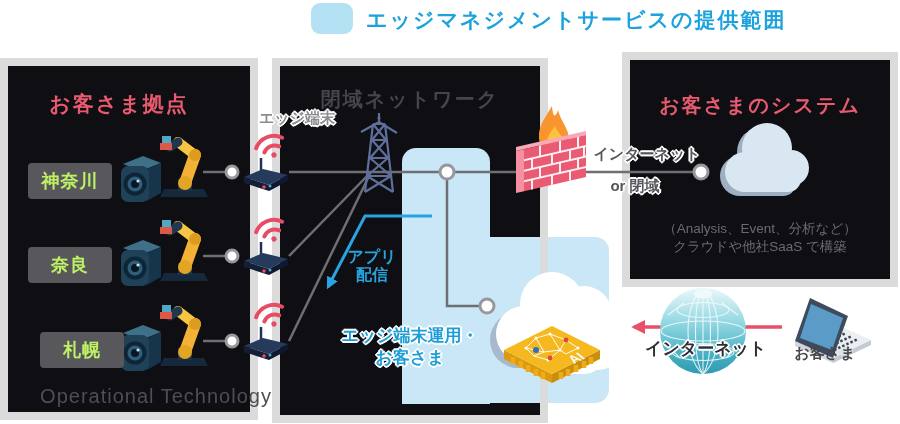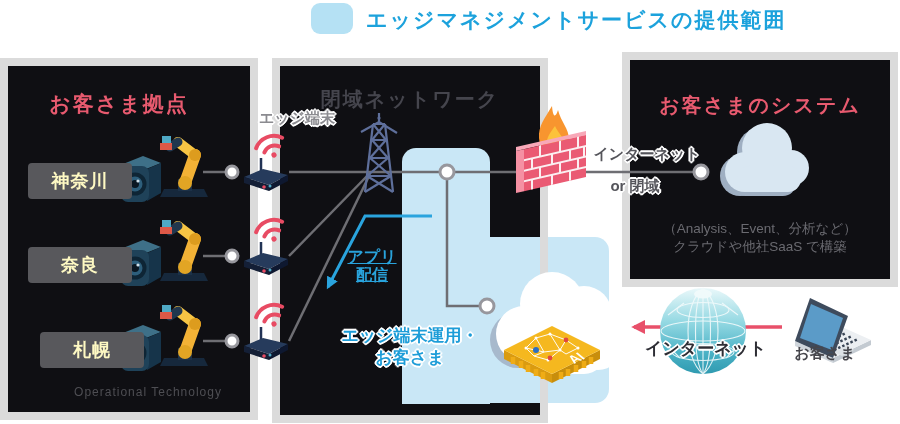--- a/index.html
+++ b/index.html
@@ -8,22 +8,22 @@
     position:relative; width:900px; height:424px; background:#ffffff;
     font-family:"Liberation Sans","DejaVu Sans",sans-serif; overflow:hidden;
   }
   .abs { position:absolute; }
   .panel { background:#0F0F13; border:8px solid #DBDBDB; }
   .ctr { text-align:center; }
   .bold { font-weight:700; }
   .wstroke { text-shadow:-2px 0 0 #fff,2px 0 0 #fff,0 -2px 0 #fff,0 2px 0 #fff,
              -1px -1px 0 #fff,1px -1px 0 #fff,-1px 1px 0 #fff,1px 1px 0 #fff; }
   .site-box {
-    background:#58585C; color:#fef9c3; border-radius:4px;
-    width:104px; height:36px; line-height:36px; text-align:center;
+    background:#58585C; color:#bef264; border-radius:4px;
+    width:84px; height:36px; line-height:36px; text-align:center;
     font-size:18px; font-weight:700; letter-spacing:1px;
   }
   svg { display:block; }
   .z1{z-index:1}.z2{z-index:2}.z3{z-index:3}.z4{z-index:4}.z5{z-index:5}.z6{z-index:6}.z7{z-index:7}
 </style>
 </head>
 <body>
 
 <div class="stage">
 
@@ -149,36 +149,36 @@
       <use href="#sym-robot"></use>
     </svg>
   <svg class="abs z5" style="left:240px;top:325px;" width="52" height="38">
       <use href="#sym-router"></use>
     </svg>
   <svg class="abs z5" style="left:252px;top:294px;" width="44" height="38">
       <use href="#sym-wifi"></use>
     </svg>
 
   <div class="abs z6 bold wstroke" style="left:224px;top:109px;font-size:15px;color:#8B8B90;white-space:nowrap;margin-left:35px;">エッジ端末</div>
-  <div class="abs z6 ctr" style="left:8px;top:385px;width:258px;font-size:12px;color:#4E4E53;letter-spacing:1px;padding-left:22px;">Operational Technology</div>
+  <div class="abs z6 ctr" style="left:16px;top:385px;width:258px;font-size:20px;color:#4E4E53;letter-spacing:1px;padding-left:22px;">Operational Technology</div>
 
   <div class="abs z6 ctr bold" style="left:280px;top:86px;width:260px;font-size:20px;letter-spacing:2px;color:#45454D;">閉域ネットワーク</div>
 
   <svg class="abs z5" style="left:346px;top:110px;" width="64" height="86" viewBox="0 0 64 86" fill="none" stroke="#5E6F9B">
     <g stroke-width="2.2">
       <path d="M33,3 V14"></path>
       <path d="M15,22 L33,12 L51,23"></path>
       <path d="M27,14 L19,82 M39,14 L47,82 M27,14 H39"></path>
       <path d="M26,30 H40 M24,48 H42 M21,66 H45"></path>
       <path d="M27,14 L40,30 M39,14 L26,30 M26,30 L42,48 M40,30 L24,48 M24,48 L45,66 M42,48 L21,66 M21,66 L47,82 M45,66 L19,82"></path>
     </g>
     <circle cx="33" cy="8" r="1.6" fill="#5E6F9B" stroke="none"></circle>
   </svg>
 
-  <div class="abs z6 ctr bold" style="left:344px;top:248px;width:56px;font-size:16px;color:#29A3DC;line-height:18px;text-decoration:underline;">
+  <div class="abs z6 ctr bold" style="left:344px;top:248px;width:56px;font-size:16px;color:#29A3DC;line-height:18px;">
     <span style="display:block">アプリ</span>
     <span style="display:block">配信</span>
   </div>
 
   <div class="abs z6 ctr bold wstroke" style="left:330px;top:325px;width:160px;font-size:17px;color:#1D9DD8;line-height:22px;">
     <span style="display:block">エッジ端末運用・</span>
     <span style="display:block">お客さま</span>
   </div>
 
   <svg class="abs z5" style="left:512px;top:100px;" width="82" height="96" viewBox="0 0 82 96">

